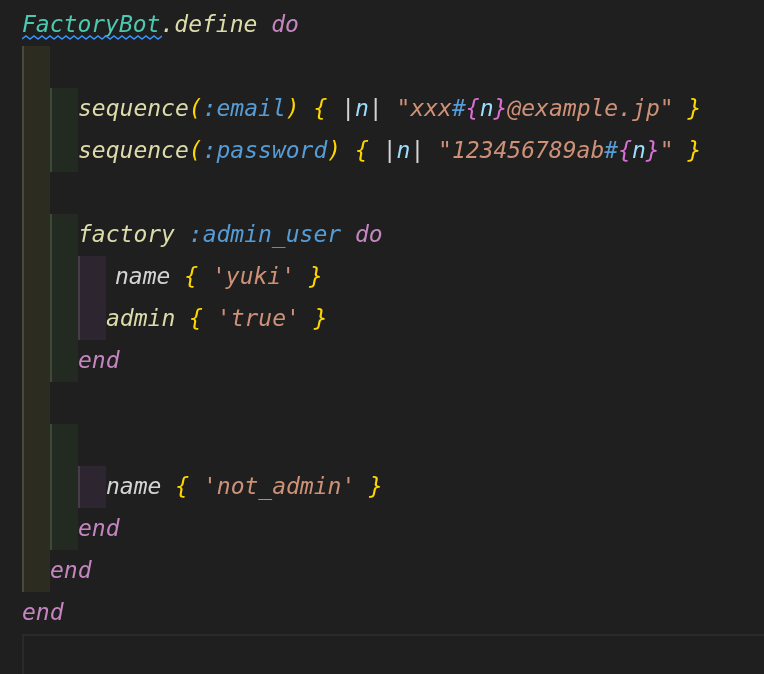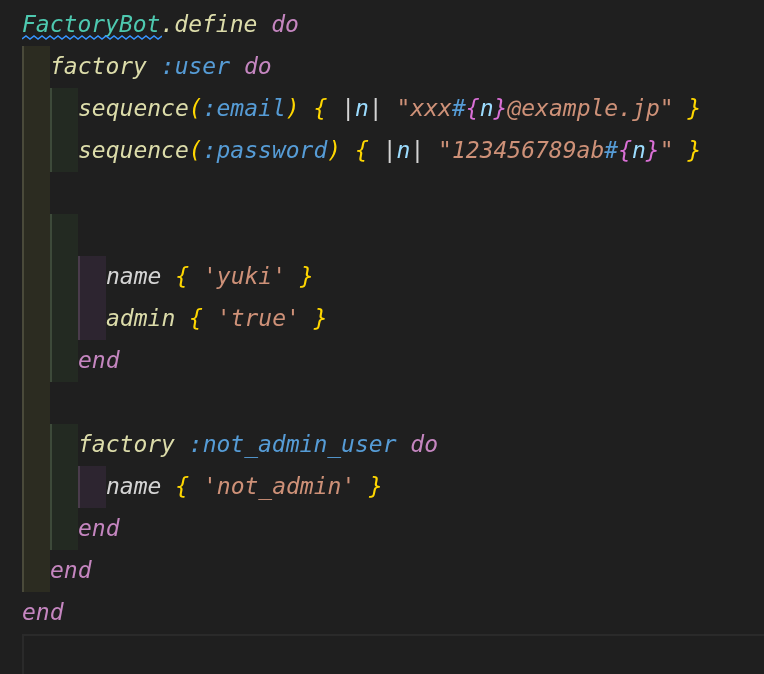--- a/index.html
+++ b/index.html
@@ -46,34 +46,33 @@
   <div class="guide g2" style="left:50px; top:214px; height:168px;"></div>
   <div class="guide g2" style="left:50px; top:424px; height:126px;"></div>
   <div class="guide g3" style="left:78px; top:256px; height:84px;"></div>
   <div class="guide g3" style="left:78px; top:466px; height:42px;"></div>
 
   <div class="line" style="top:3px;"><span class="const">FactoryBot</span><span class="fn">.define</span><span class="kw"> do</span></div>
   <svg class="squiggle" viewBox="0 0 140 6" preserveAspectRatio="none">
     <polyline fill="none" stroke="#3794ff" stroke-width="1.5" points="0,4 4,1 8,4 12,1 16,4 20,1 24,4 28,1 32,4 36,1 40,4 44,1 48,4 52,1 56,4 60,1 64,4 68,1 72,4 76,1 80,4 84,1 88,4 92,1 96,4 100,1 104,4 108,1 112,4 116,1 120,4 124,1 128,4 132,1 136,4 140,1"></polyline>
   </svg>
 
-  <div class="line" style="top:45px; left:50px;"><span class="fn">factory</span><span class="sym"> :user</span><span class="kw"> do</span></div>
 
   <div class="line" style="top:87px; left:78px;"><span class="fn">sequence</span><span class="brace">(</span><span class="sym">:email</span><span class="brace">)</span><span class="brace"> {</span><span class="plain"> |</span><span class="var">n</span><span class="plain">|</span><span class="str"> "xxx</span><span class="sym">#</span><span class="interp">{</span><span class="var">n</span><span class="interp">}</span><span class="str">@example.jp"</span><span class="brace"> }</span></div>
 
   <div class="line" style="top:129px; left:78px;"><span class="fn">sequence</span><span class="brace">(</span><span class="sym">:password</span><span class="brace">)</span><span class="brace"> {</span><span class="plain"> |</span><span class="var">n</span><span class="plain">|</span><span class="str"> "123456789ab</span><span class="sym">#</span><span class="interp">{</span><span class="var">n</span><span class="interp">}</span><span class="str">"</span><span class="brace"> }</span></div>
 
+  <div class="line" style="top:213px; left:78px;"><span class="fn">factory</span><span class="sym"> :admin_user</span><span class="kw"> do</span></div>
 
-  <div class="line" style="top:255px; left:106px;"><span class="plain">name</span><span class="brace"> {</span><span class="str"> 'yuki'</span><span class="brace"> }</span></div>
+  <div class="line" style="top:255px; left:106px;padding-left:9px;"><span class="plain">name</span><span class="brace"> {</span><span class="str"> 'yuki'</span><span class="brace"> }</span></div>
 
   <div class="line" style="top:297px; left:106px;text-align:center;"><span class="fn">admin</span><span class="brace"> {</span><span class="str"> 'true'</span><span class="brace"> }</span></div>
 
   <div class="line" style="top:339px; left:78px;"><span class="kw">end</span></div>
 
-  <div class="line" style="top:423px; left:78px;"><span class="fn">factory</span><span class="sym"> :not_admin_user</span><span class="kw"> do</span></div>
 
   <div class="line" style="top:465px; left:106px;text-align:right;"><span class="plain">name</span><span class="brace"> {</span><span class="str"> 'not_admin'</span><span class="brace"> }</span></div>
 
   <div class="line" style="top:507px; left:78px;"><span class="kw">end</span></div>
 
   <div class="line" style="top:549px; left:50px;"><span class="kw">end</span></div>
 
   <div class="line" style="top:591px; left:22px;"><span class="kw">end</span></div>
 
   <div class="curline"></div>

